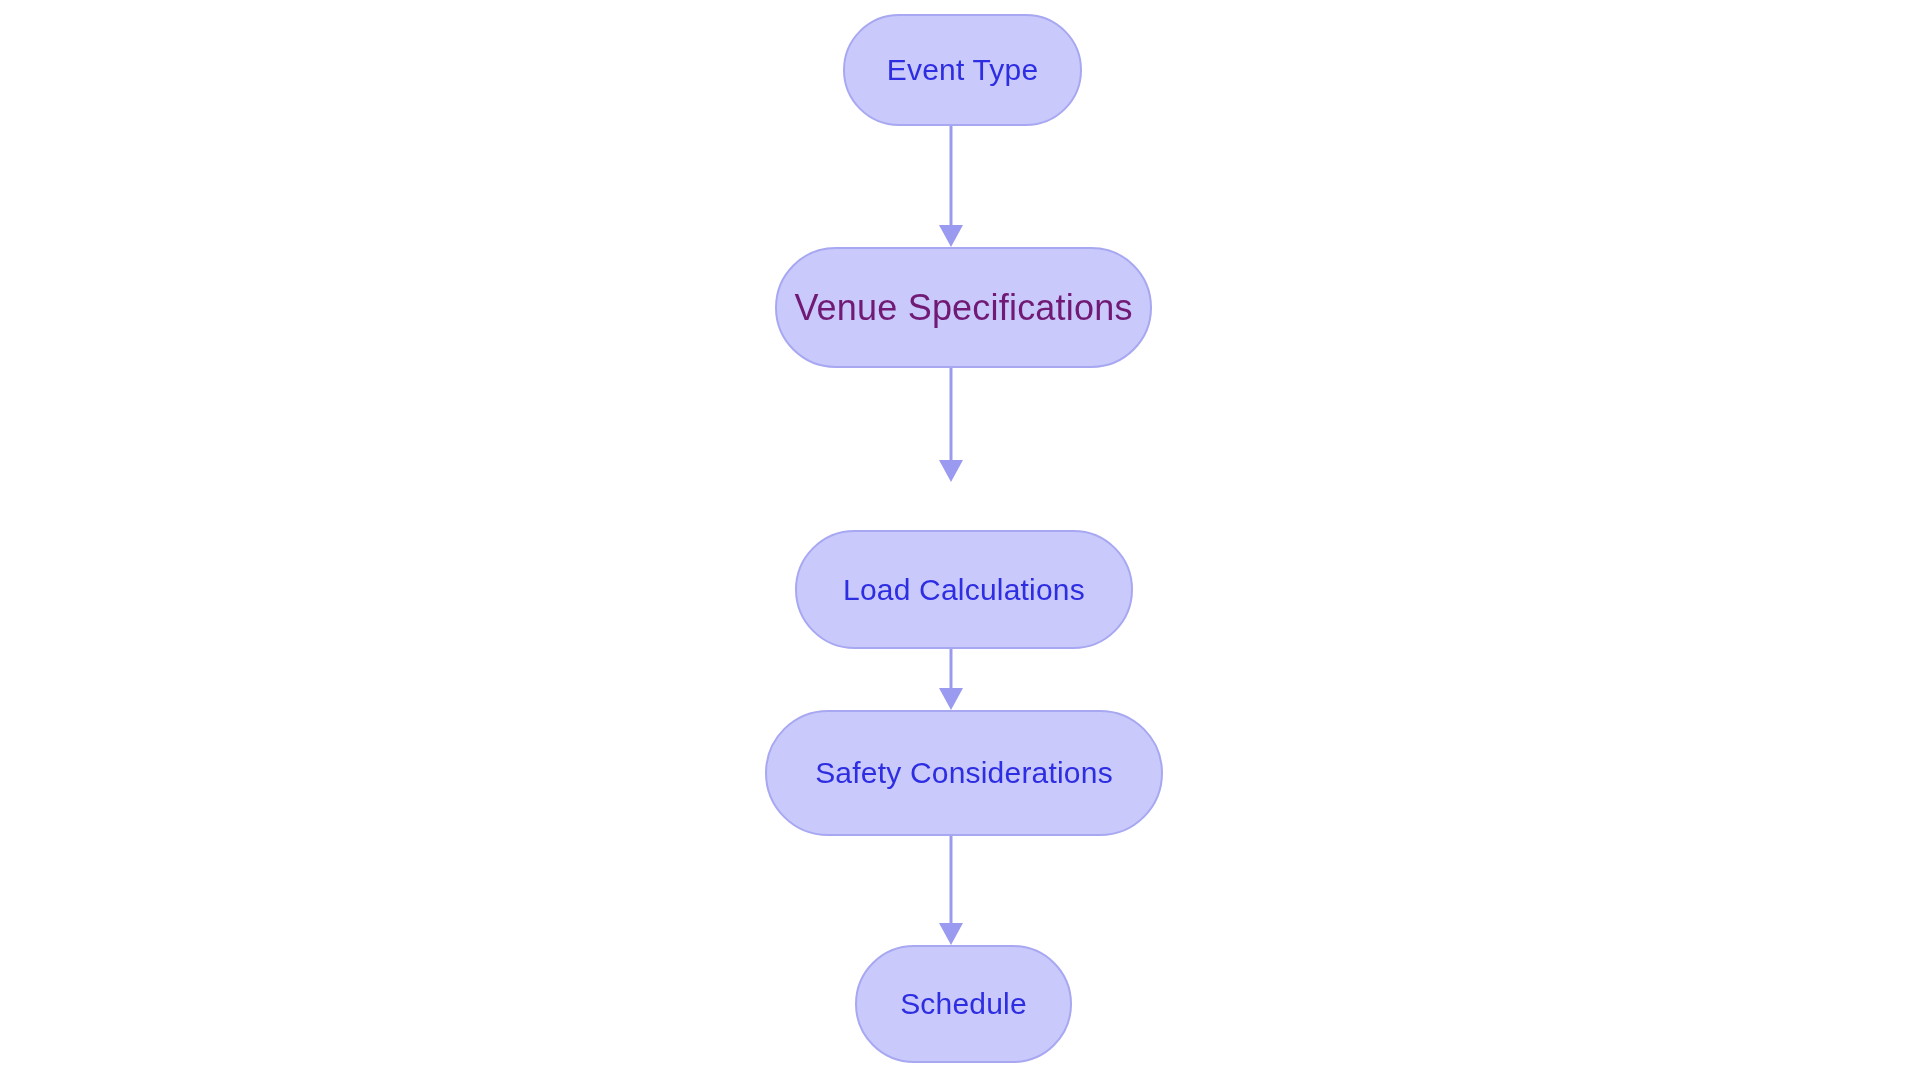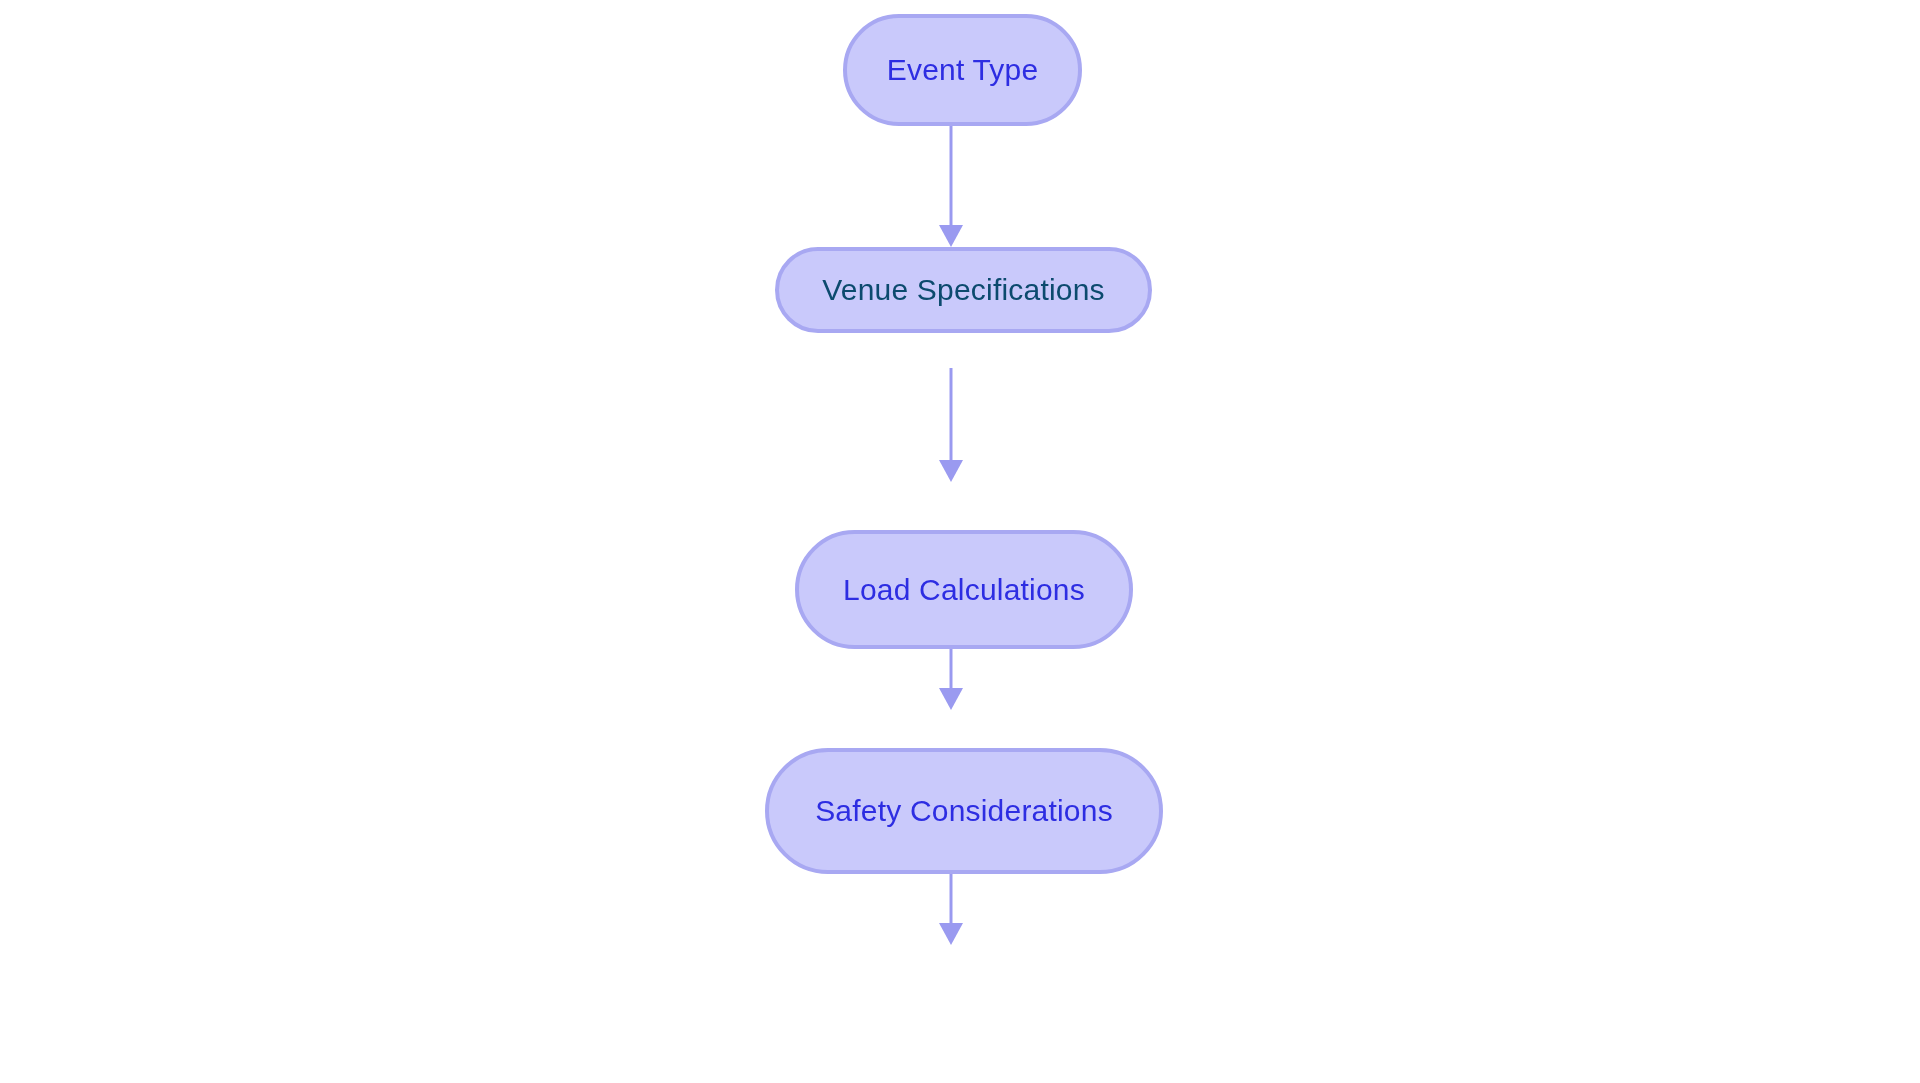--- a/index.html
+++ b/index.html
@@ -18,21 +18,21 @@
     position: relative;
     width: 1920px;
     height: 1083px;
     background: #ffffff;
   }
 
   .flow-node {
     position: absolute;
     box-sizing: border-box;
     background: #c9c9fb;
-    border: 4px solid #c2410c;
+    border: 2px solid #c2410c;
     border-radius: 999px;
     display: flex;
     align-items: center;
     justify-content: center;
     color: #2d2de2;
     font-family: "Liberation Sans", sans-serif;
     font-size: 30px;
     font-weight: 400;
     line-height: 1;
     letter-spacing: 0.2px;
@@ -78,22 +78,25 @@
     </div>
     <div class="flow-edge" style="left: 939px; top: 836px; width: 24px; height: 109px;">
       <svg width="24" height="109" viewBox="0 0 24 109">
         <line x1="12" y1="0" x2="12" y2="89" stroke="#9a9af0" stroke-width="3"></line>
         <polygon points="0,87 24,87 12,109" fill="#9a9af0"></polygon>
       </svg>
     </div>
     <div class="flow-node" style="left: 843px; top: 14px; width: 239px; height: 112px; background: rgb(201, 201, 251); border-color: rgb(168, 168, 242); color: rgb(45, 45, 226); font-size: 30px;">
       <span class="node-label">Event Type</span>
     </div>
-    <div class="flow-node" style="left: 775px; top: 247px; width: 377px; height: 86px; background: rgb(201, 201, 251); border-color: rgb(168, 168, 242); color: #0c4a6e; font-size: 30px;">
+    <div class="flow-node" style="left: 775px; top: 247px; width: 377px; height: 121px; background: rgb(201, 201, 251); border-color: rgb(168, 168, 242); color: #701a75; font-size: 36px;">
       <span class="node-label">Venue Specifications</span>
     </div>
     <div class="flow-node" style="left: 795px; top: 482px; width: 338px; height: 119px; background: rgb(201, 201, 251); border-color: rgb(168, 168, 242); color: rgb(45, 45, 226); font-size: 30px; margin-top: 48px;">
       <span class="node-label">Load Calculations</span>
     </div>
-    <div class="flow-node" style="left: 765px; top: 748px; width: 398px; height: 126px; background: rgb(201, 201, 251); border-color: rgb(168, 168, 242); color: rgb(45, 45, 226); font-size: 30px;">
+    <div class="flow-node" style="left: 765px; top: 710px; width: 398px; height: 126px; background: rgb(201, 201, 251); border-color: rgb(168, 168, 242); color: rgb(45, 45, 226); font-size: 30px;">
       <span class="node-label">Safety Considerations</span>
+    </div>
+    <div class="flow-node" style="left: 855px; top: 945px; width: 217px; height: 118px; background: rgb(201, 201, 251); border-color: rgb(168, 168, 242); color: rgb(45, 45, 226); font-size: 30px;">
+      <span class="node-label">Schedule</span>
     </div>
   </div>
 
 </body></html>

